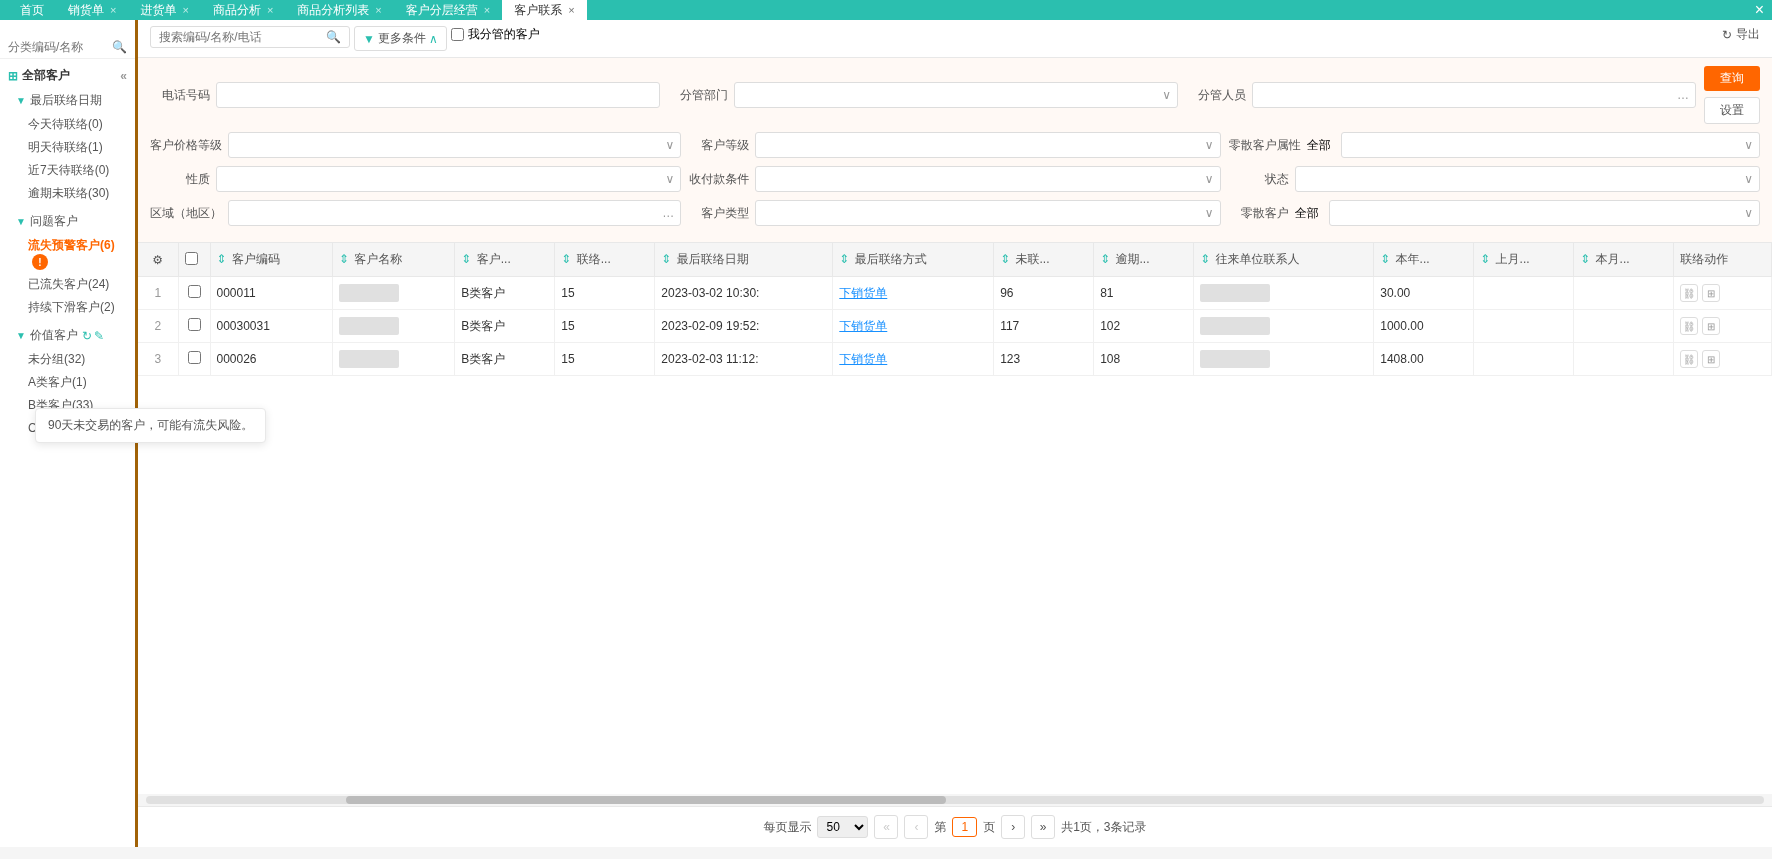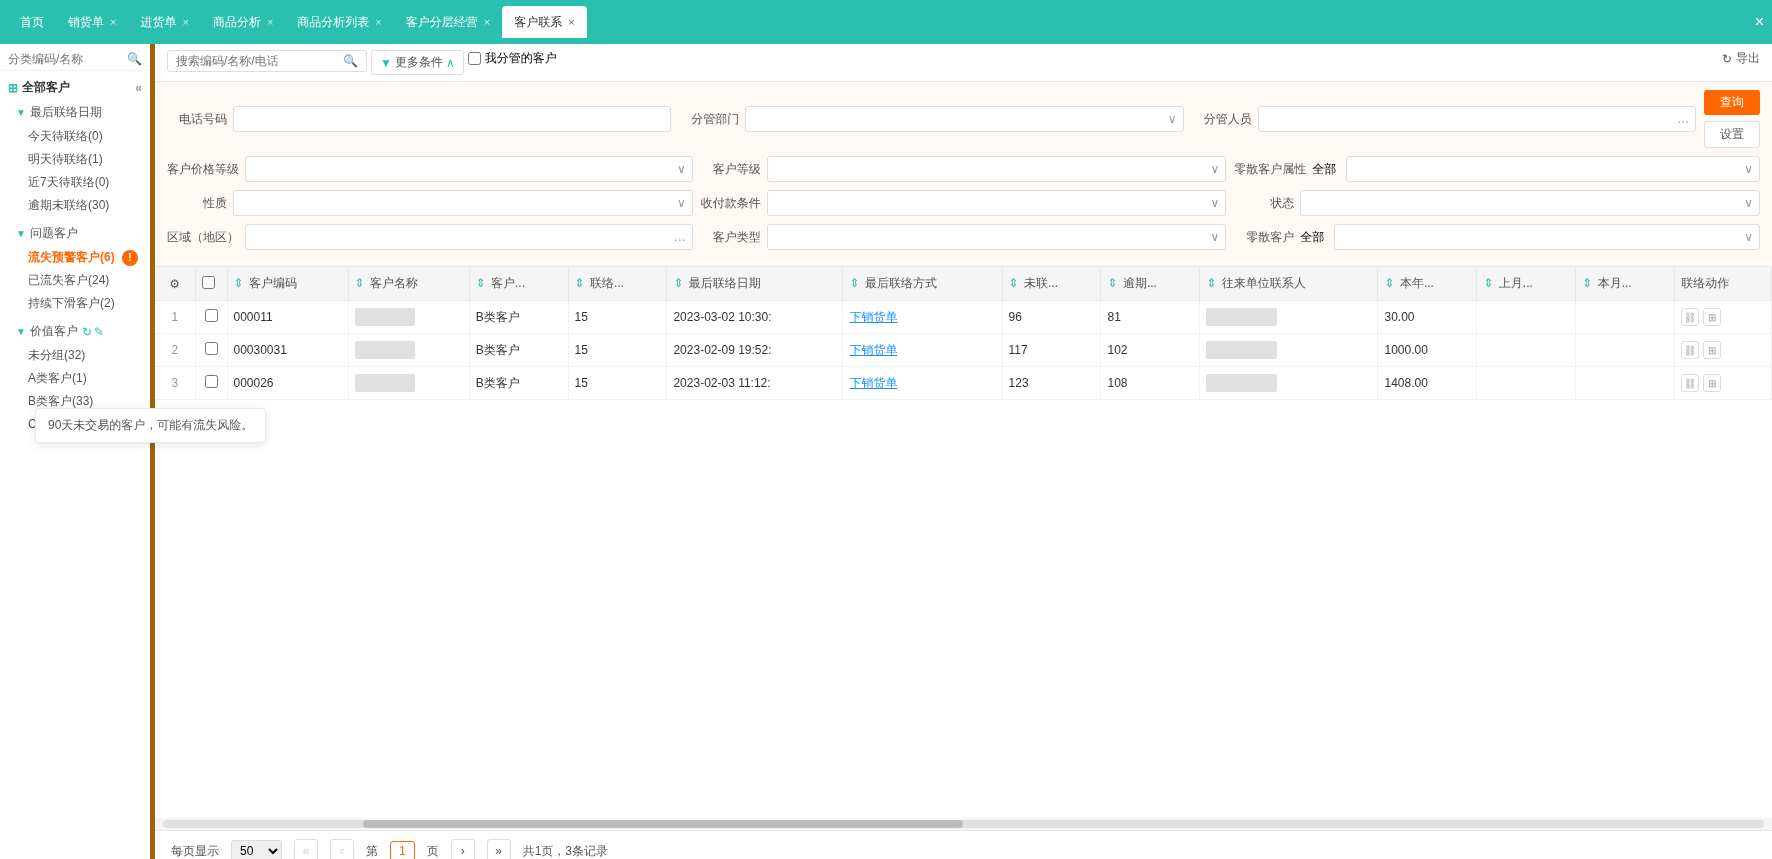--- a/index.html
+++ b/index.html
@@ -3,21 +3,21 @@
   <meta charset="utf-8">
   <style>
     * { box-sizing: border-box; margin: 0; padding: 0; font-family: 'Microsoft YaHei', Arial, sans-serif; font-size: 12px; }
     body { background: #f5f5f5; overflow: hidden; }
 
     
     .tab-bar {
       display: flex;
       align-items: center;
       background: #2bbfaf;
-      height: 44px;
+      height: 20px;
       padding: 0 8px;
       color: white;
     }
     .tab-item {
       display: flex;
       align-items: center;
       padding: 0 12px;
       height: 32px;
       cursor: pointer;
       font-size: 13px;
@@ -44,24 +44,24 @@
     }
 
     
     .main-container {
       display: flex;
       height: calc(100vh - 32px);
     }
 
     
     .sidebar {
-      width: 155px;
+      width: 138px;
       background: white;
-      border-right: 5px solid #a16207;
-      padding: 4px 0;
+      border-right: 3px solid #a16207;
+      padding: 16px 0;
       overflow-y: auto;
       flex-shrink: 0;
     }
     .sidebar-search {
       display: flex;
       align-items: center;
       padding: 4px 8px;
       margin-bottom: 4px;
       border-bottom: 1px solid #f0f0f0;
     }
@@ -289,24 +289,24 @@
       z-index: 100;
       left: 35px;
       top: 408px;
       white-space: nowrap;
     }
 
     
     .pagination-bar {
       display: flex;
       align-items: center;
-      justify-content: flex-start;
+      justify-content: center;
       padding: 8px 16px;
       border-top: 1px solid #e8e8e8;
-      gap: 12px;
+      gap: 6px;
       color: #555;
     }
     .pagination-bar select {
       border: 1px solid #ddd;
       border-radius: 3px;
       padding: 2px 4px;
       font-size: 12px;
     }
     .page-btn {
       width: 24px;

